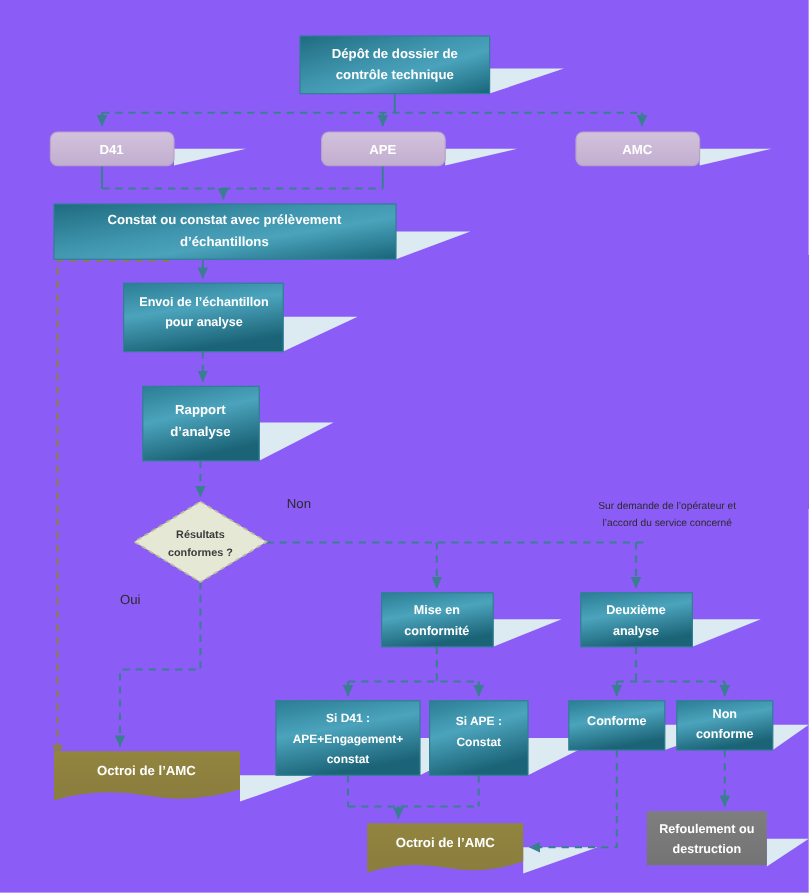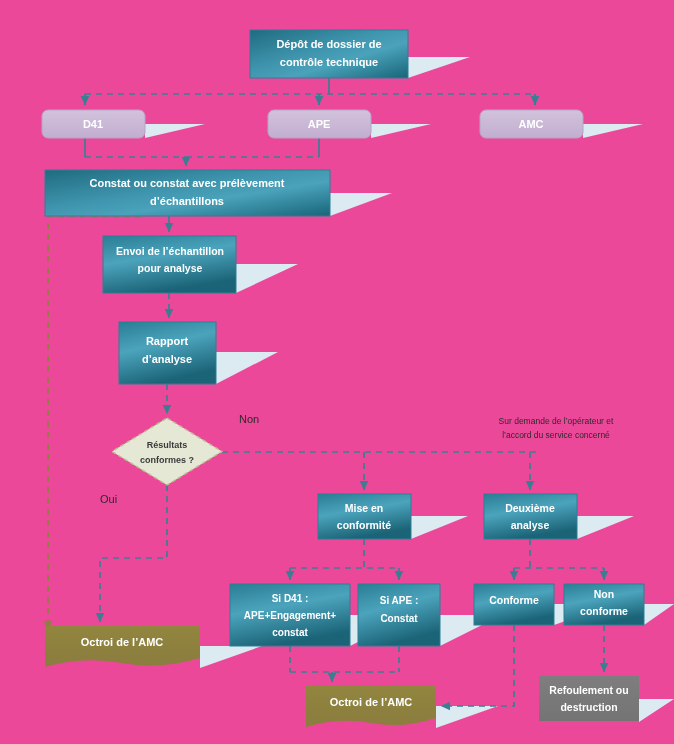--- a/index.html
+++ b/index.html
@@ -1,18 +1,18 @@
 <!DOCTYPE html>
 <html><head>
 <meta charset="utf-8">
 <style>
   html,body{margin:0;padding:0;background:#ffffff;}
   body{width:674px;height:744px;overflow:hidden;
        font-family:"Liberation Sans","DejaVu Sans",sans-serif;}
-  #stage{position:relative;width:674px;height:744px;background:#ec4899;}
+  #stage{position:relative;width:674px;height:744px;background:#8b5cf6;}
   svg{display:block;}
   .nd-label{font-weight:bold;fill:#ffffff;}
   .nd-label-dark{fill:#3a3a3a;}
   .ann{fill:#2b2b2b;font-weight:normal;}
 </style>
 </head>
 <body>
 
 <div id="stage">
 <svg width="674" height="744" viewBox="0 0 674 744" xmlns="http://www.w3.org/2000/svg">

